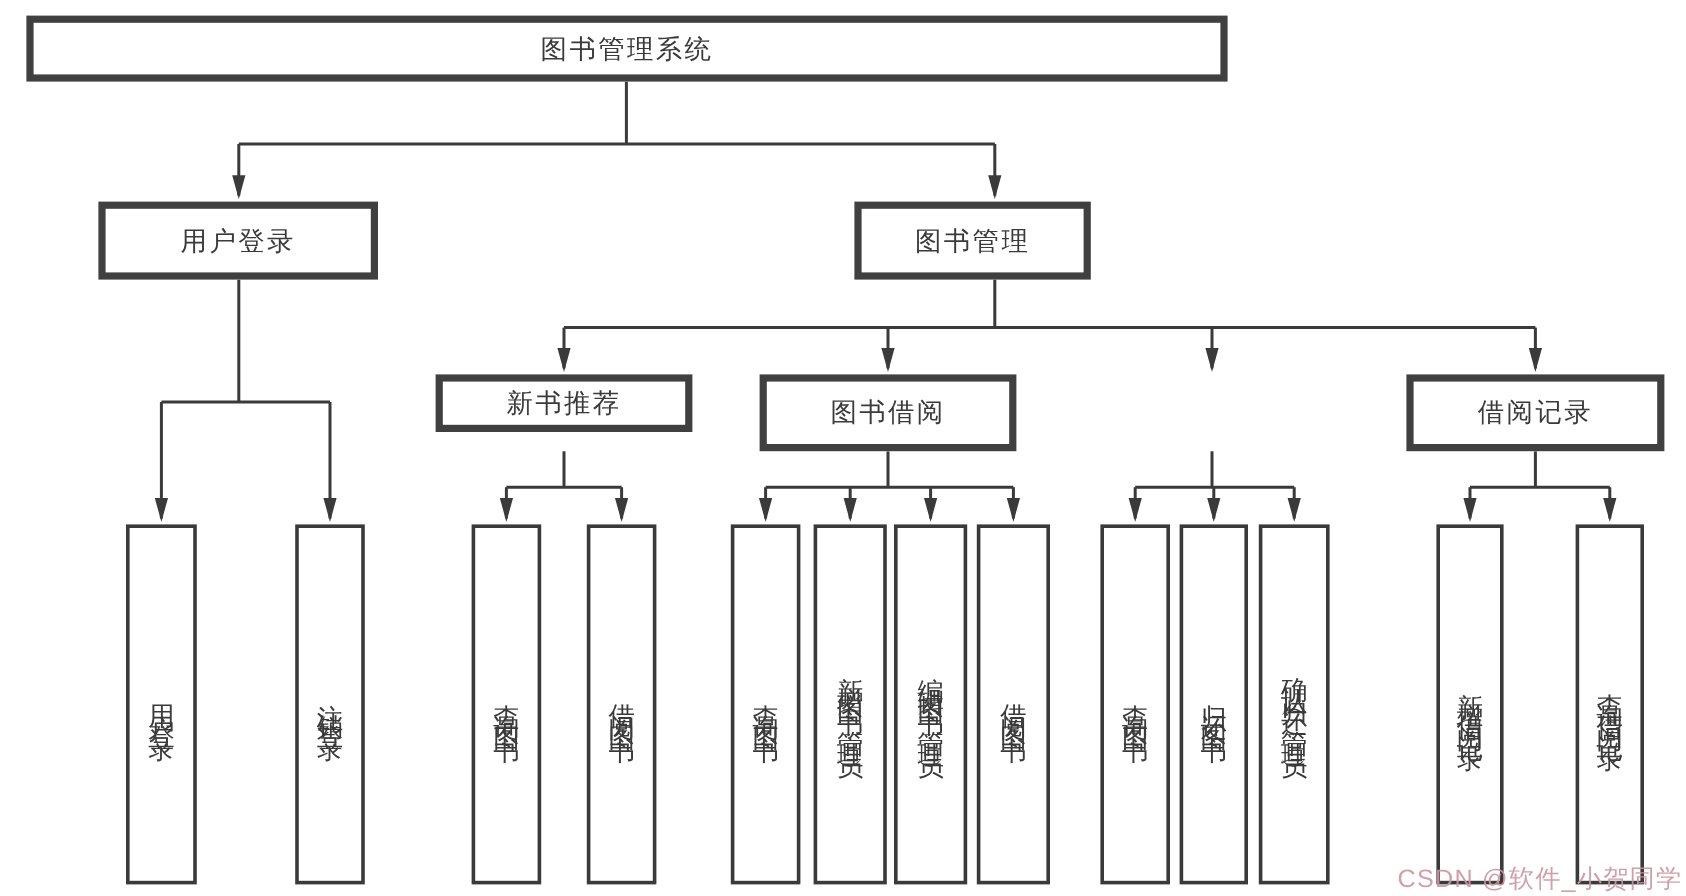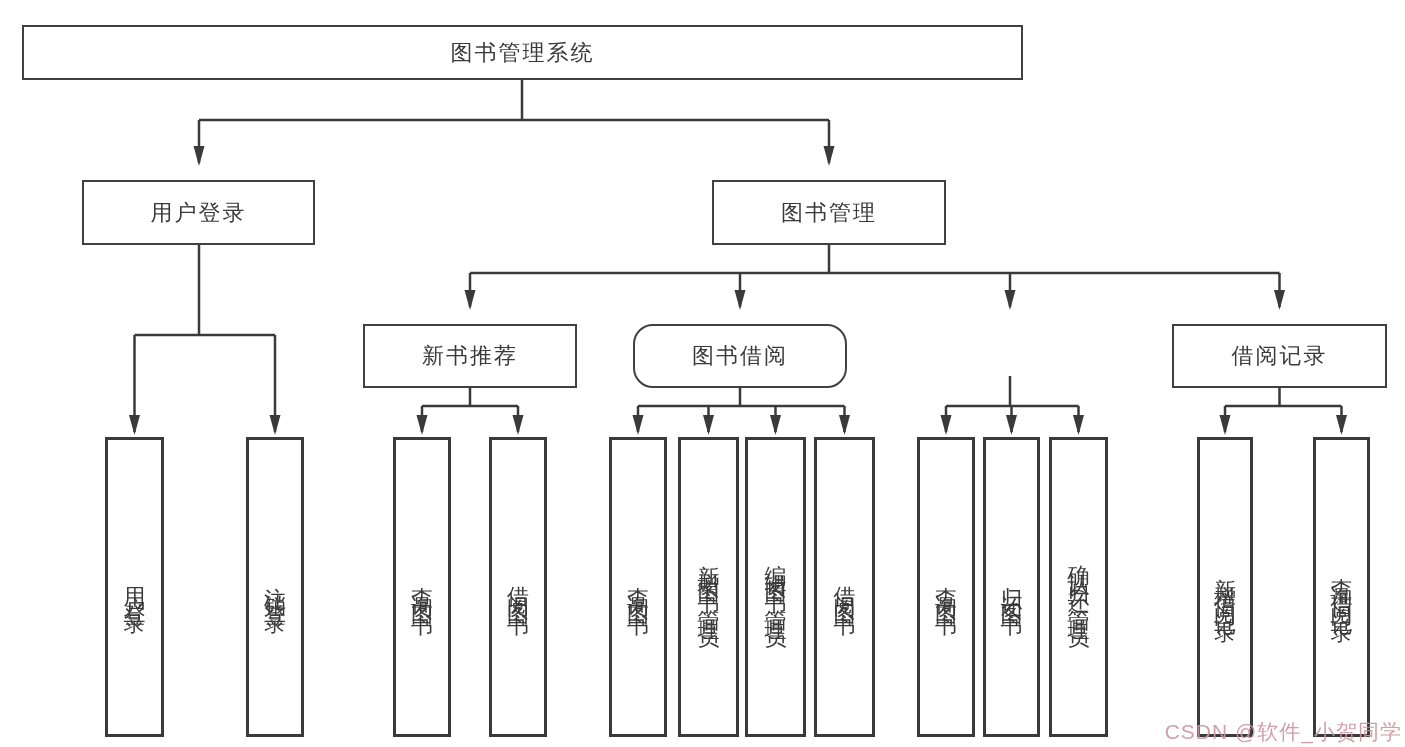--- a/index.html
+++ b/index.html
@@ -17,30 +17,29 @@
   }
   #connectors {
     position: absolute;
     left: 0; top: 0;
     width: 1405px;
     height: 747px;
   }
   .node {
     position: absolute;
     box-sizing: border-box;
-    border: 2px solid #404040;
+    border: 6px solid #404040;
     background: #ffffff;
     color: #3a3a3a;
     display: flex;
     align-items: center;
     justify-content: center;
     font-size: 22px;
     letter-spacing: 2px;
     white-space: nowrap;
-    margin-top: 12px;
   }
   .vnode {
     position: absolute;
     box-sizing: border-box;
     border: 3px solid #3a3a3a;
     background: #ffffff;
     color: #3a3a3a;
     display: flex;
     align-items: center;
     justify-content: center;
@@ -125,24 +124,24 @@
         <path d="M1279.5,376 V406 M1225,406 H1341.5"></path>
         <line x1="1225" y1="406" x2="1225" y2="432" marker-end="url(#arrow)"></line>
         <line x1="1341.5" y1="406" x2="1341.5" y2="432" marker-end="url(#arrow)"></line>
       </g>
     </g>
   </svg>
 
   <div class="node" style="left:22px; top:13px; width:1001px; height:55px;">图书管理系统</div>
 
   <div class="node" style="left:82px; top:168px; width:233px; height:65px;">用户登录</div>
-  <div class="node" style="left:712px; top:168px; width:234px; height:65px;">图书管理</div>
+  <div class="node" style="left:712px; top:168px; width:197px; height:65px;">图书管理</div>
 
-  <div class="node" style="left:363px; top:312px; width:214px; height:64px;">新书推荐</div>
-  <div class="node" style="left:633px; top:312px; width:214px; height:64px;border-radius:20px;">图书借阅</div>
+  <div class="node" style="left:363px; top:312px; width:214px; height:48px;">新书推荐</div>
+  <div class="node" style="left:633px; top:312px; width:214px; height:64px;">图书借阅</div>
   <div class="node" style="left:1172px; top:312px; width:215px; height:64px;">借阅记录</div>
 
   <div class="vnode" style="left:105px; width:59px;">
     <span class="vtext">用户登录</span>
   </div>
   <div class="vnode" style="left:246px; width:58px;">
     <span class="vtext">注销登录</span>
   </div>
   <div class="vnode" style="left:393px; width:58px;">
     <span class="vtext">查询图书</span>

